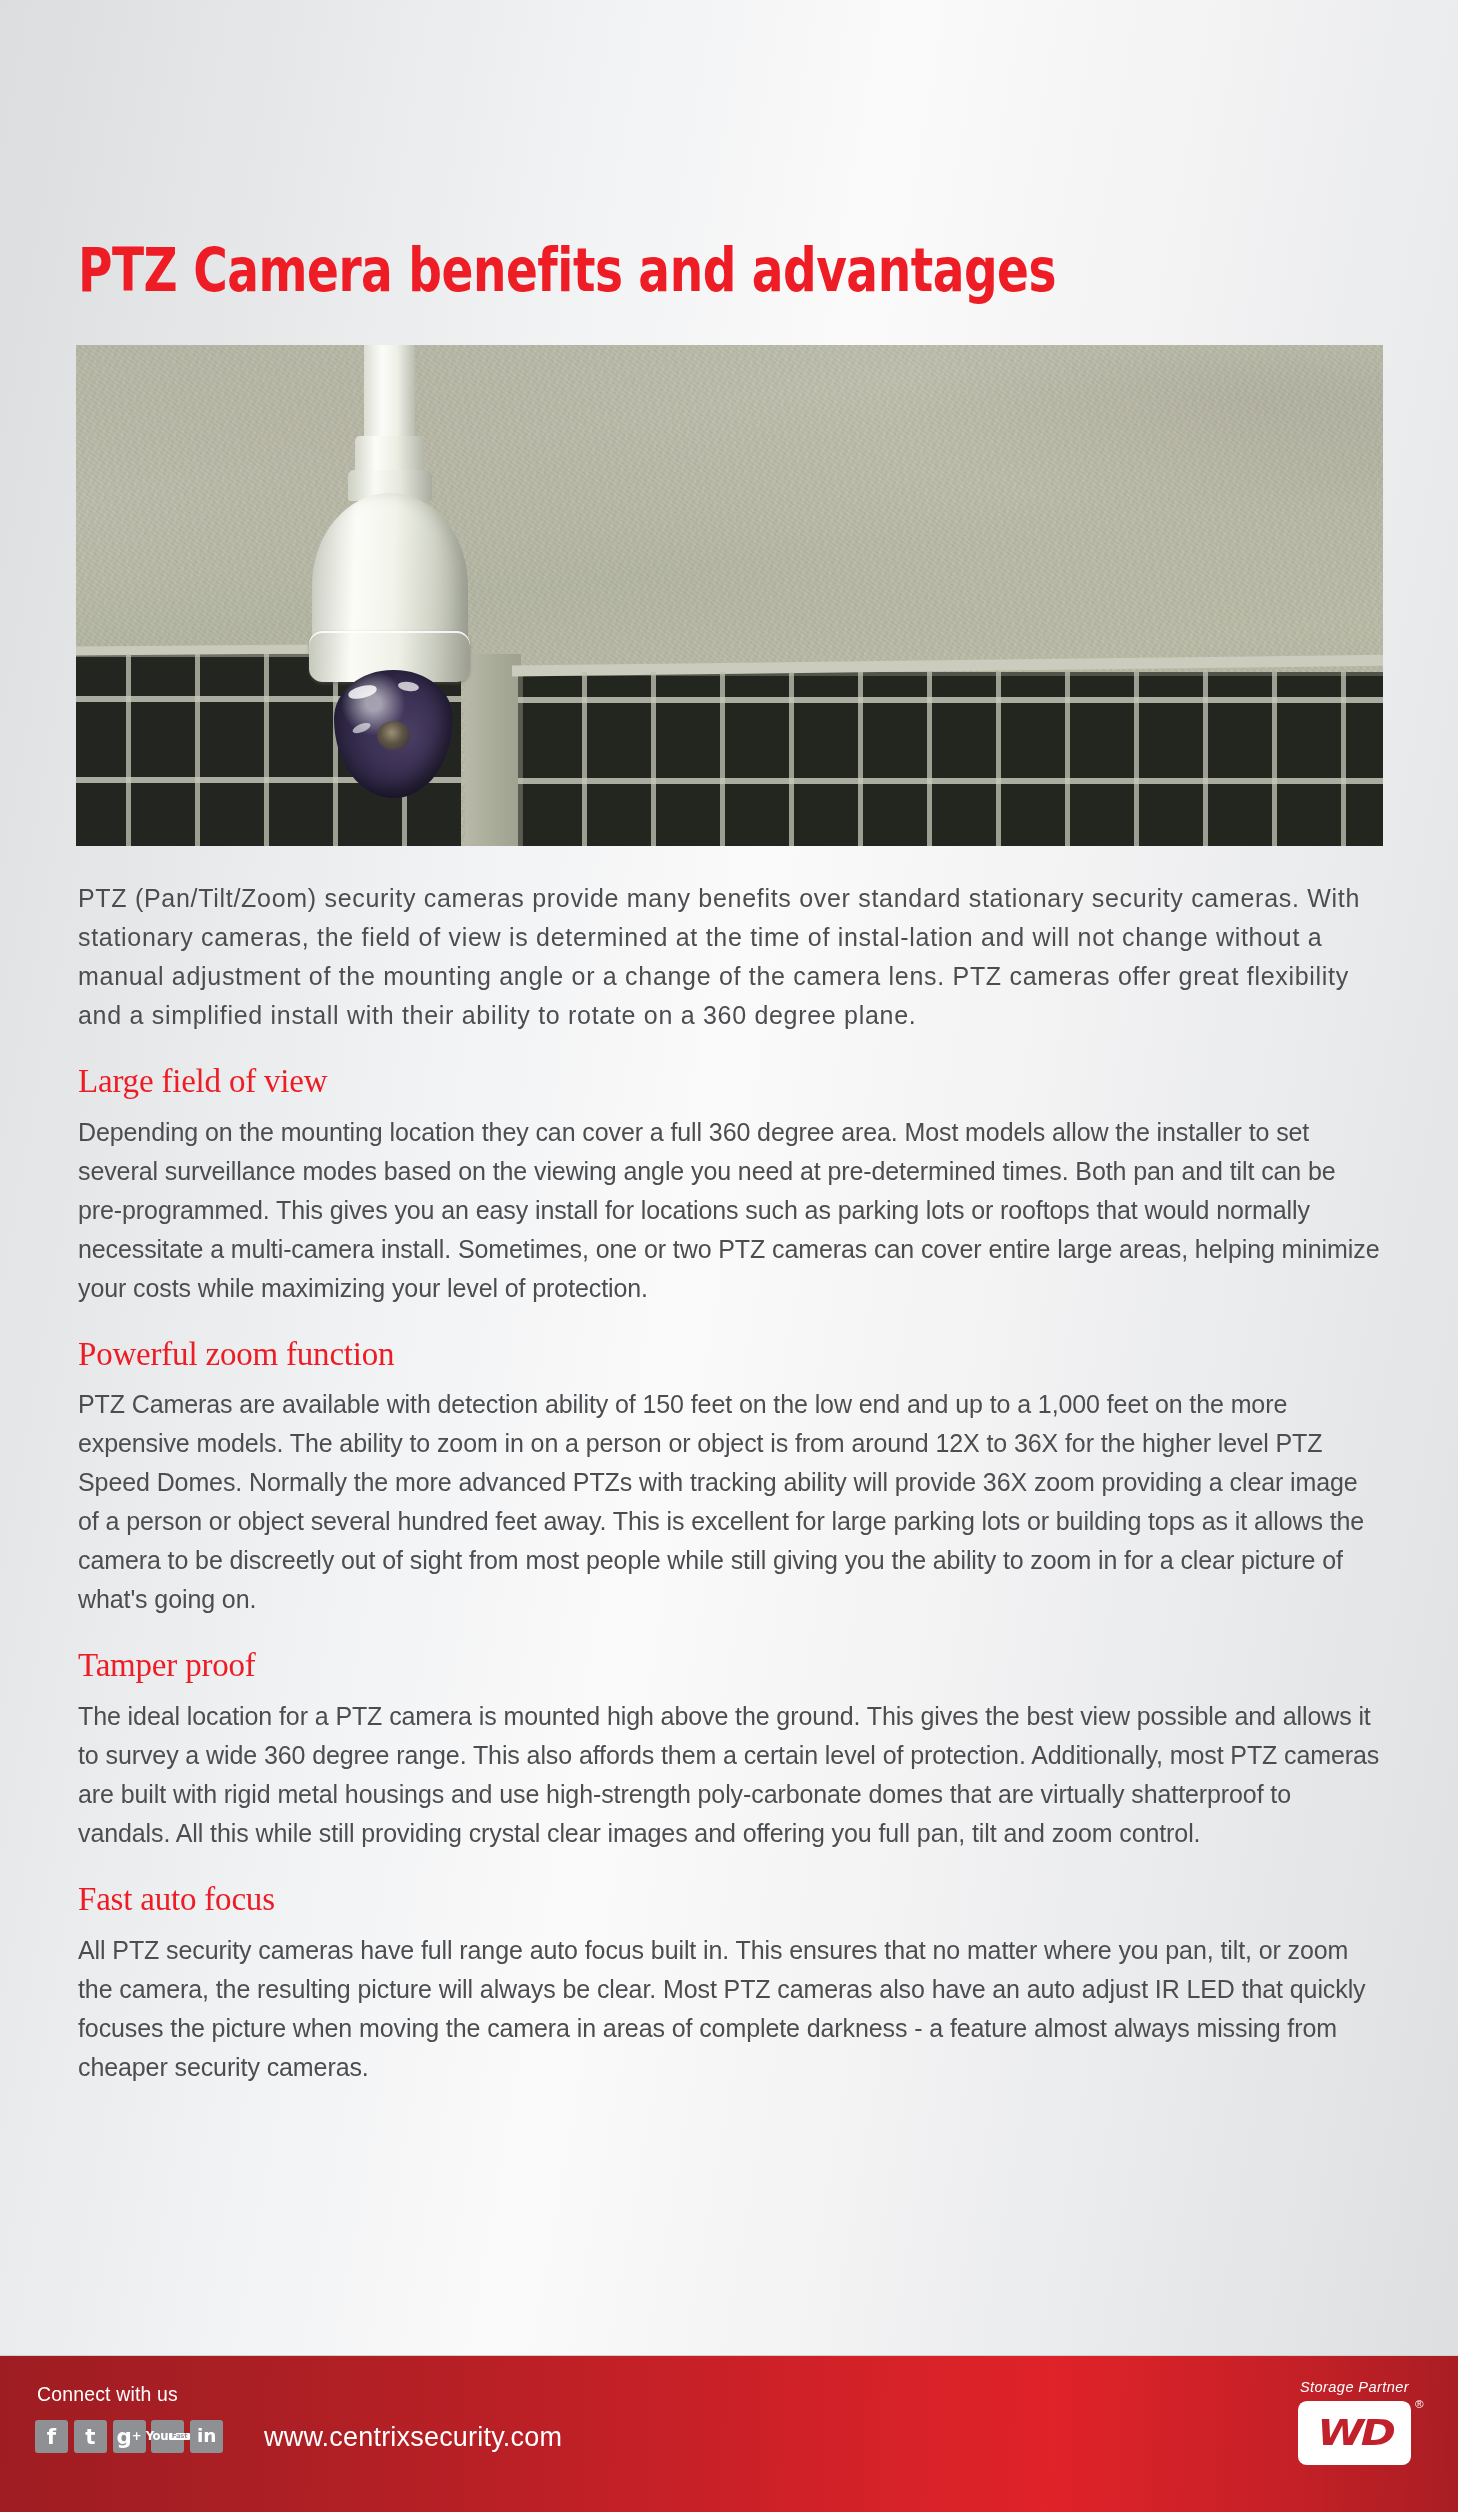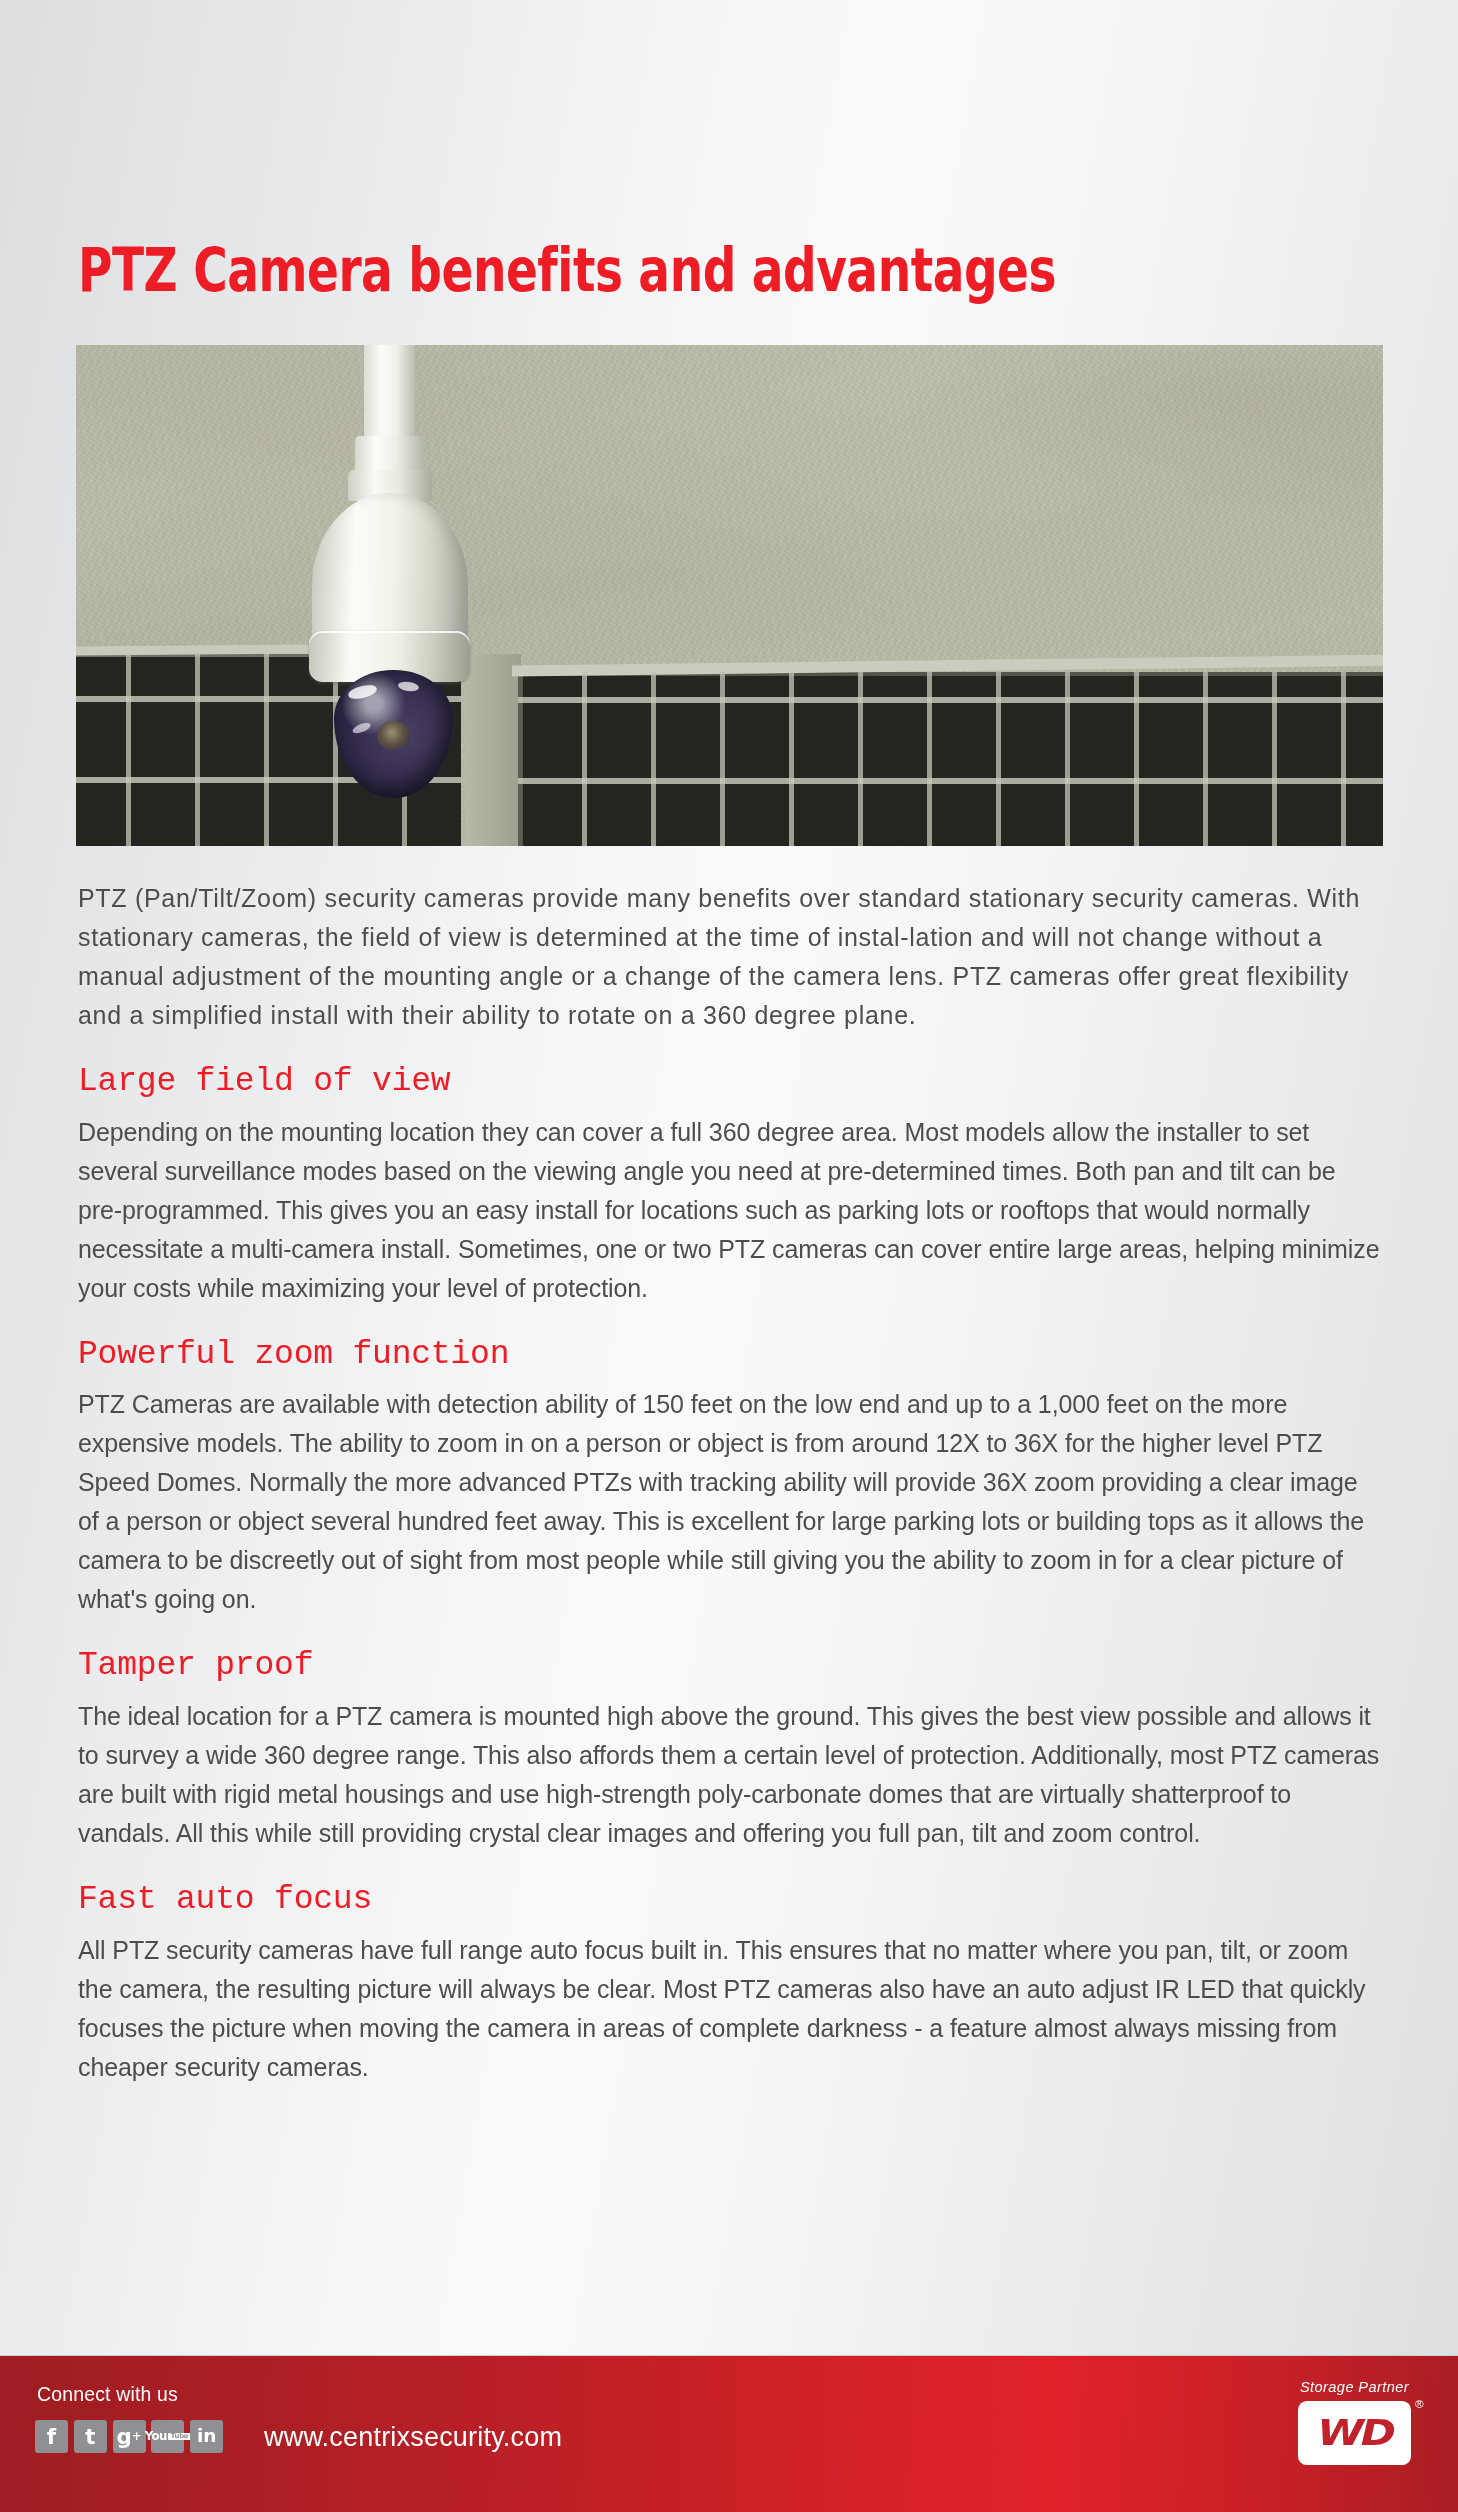--- a/index.html
+++ b/index.html
@@ -300,21 +300,21 @@
     font-size: 25px;
     line-height: 39px;
     color: #4c4d4f;
     letter-spacing: -0.1px;
   }
   p.para.wide {
     letter-spacing: 0.7px;
   }
   h2.sect {
     margin: 25px 0 9.7px 0;
-    font-family: Liberation Mono, monospace;
+    font-family: Liberation Serif, serif;
     font-weight: normal;
     font-size: 33px;
     line-height: 43px;
     color: #ee1c25;
     letter-spacing: -0.2px;
   }
 
   
   .footer {
     position: absolute;
@@ -481,21 +481,21 @@
       </div>
       <div class="soc tw">
         <span>t</span>
       </div>
       <div class="soc gp">
         <span>g</span>
           <span class="plus">+</span>
       </div>
       <div class="soc yt">
         <span class="yt-t">You</span>
-        <span class="yt-b">Tube</span>
+        <span class="yt-b">Fast</span>
       </div>
       <div class="soc li">
         <span>in</span>
       </div>
     </div>
 
     <div class="site">www.centrixsecurity.com</div>
 
     <div class="partner">
       <div class="partner-label">Storage Partner</div>

